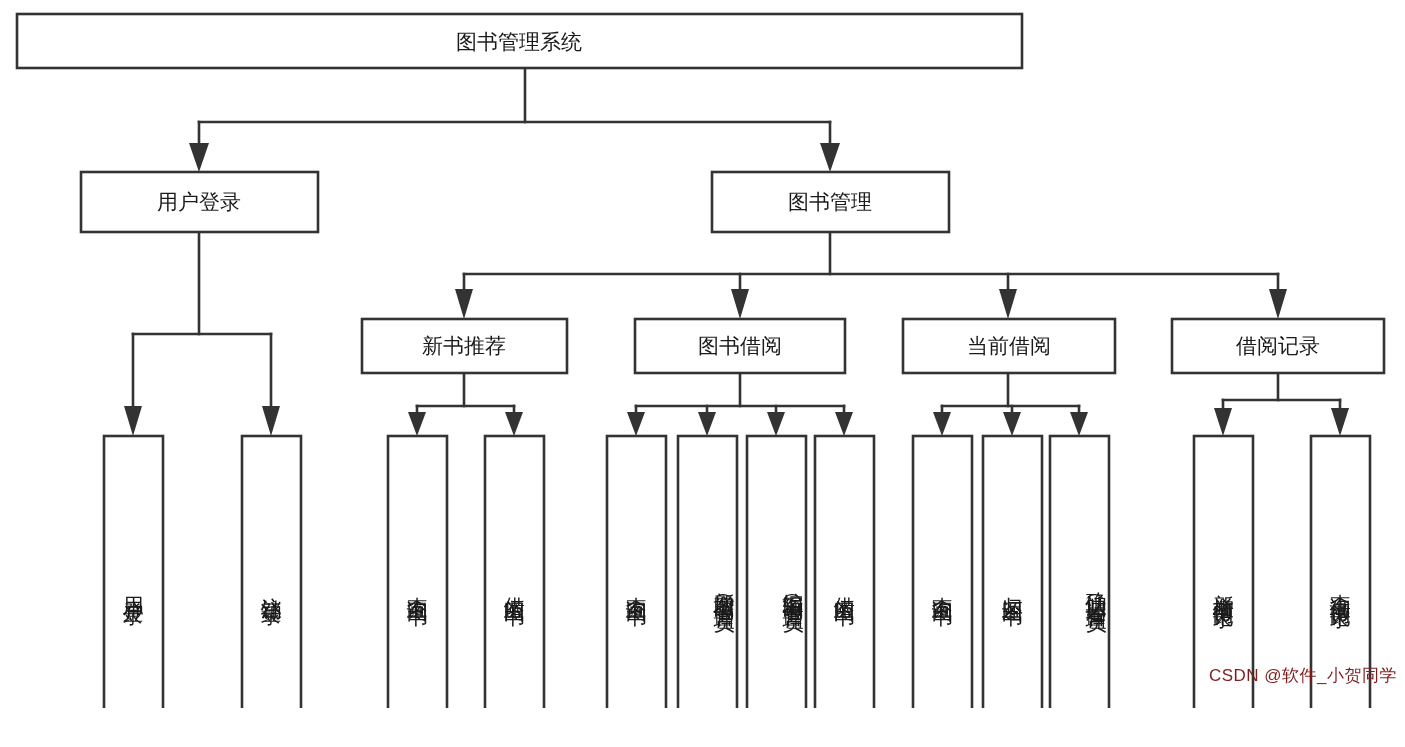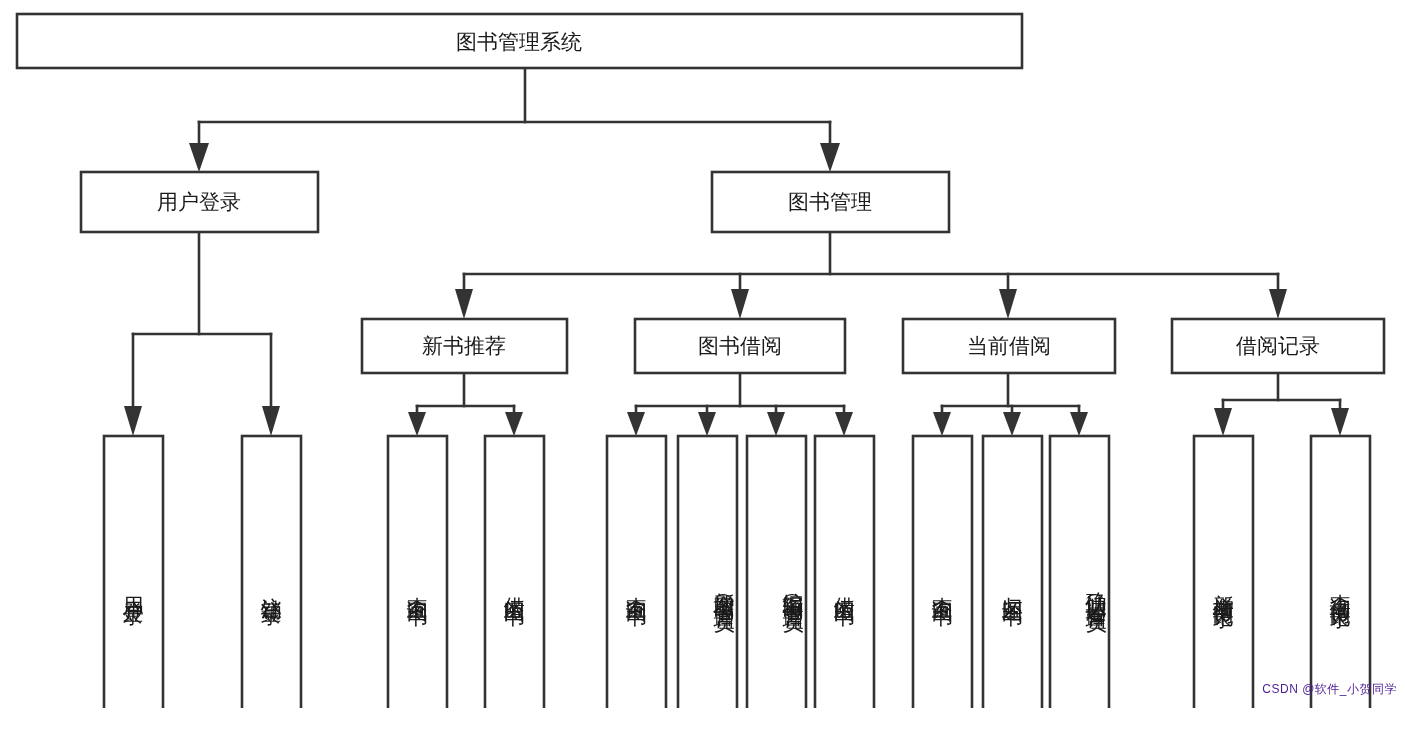--- a/index.html
+++ b/index.html
@@ -60,24 +60,24 @@
     font-size: 21px;
     line-height: 1.22;
     color: #1a1a1a;
     letter-spacing: 3px;
     white-space: nowrap;
     pointer-events: none;
   }
   .watermark {
     position: absolute;
     right: 8px;
-    bottom: 10px;
-    font-family: "Liberation Sans", "DejaVu Sans", sans-serif;
-    font-size: 12px;
-    color: #4c1d95;
+    bottom: 21px;
+    font-family: "Liberation Sans", "DejaVu Sans", sans-serif;
+    font-size: 17px;
+    color: #7f1d1d;
     white-space: nowrap;
     letter-spacing: 0.5px;
   }
 </style>
 </head>
 <body>
 
 <div id="diagram-root">
 
   <svg id="tree-svg" viewBox="0 0 1405 747" xmlns="http://www.w3.org/2000/svg">

